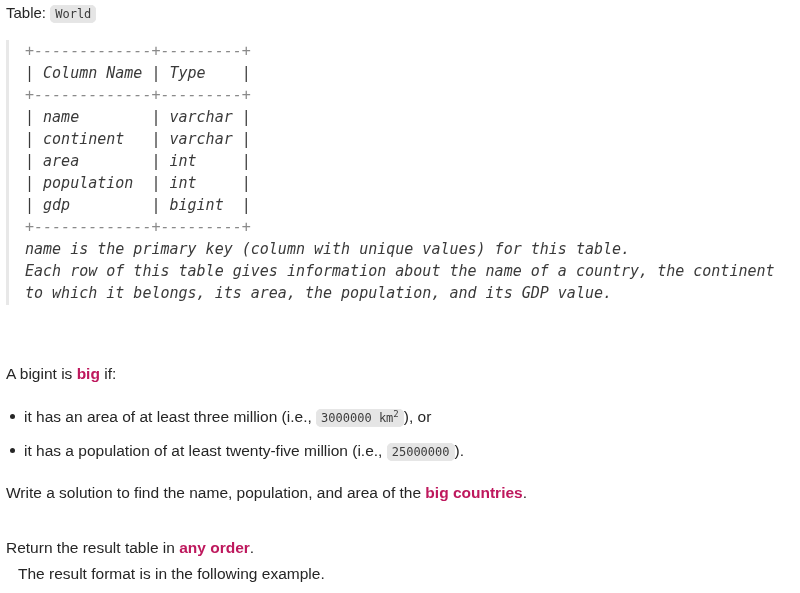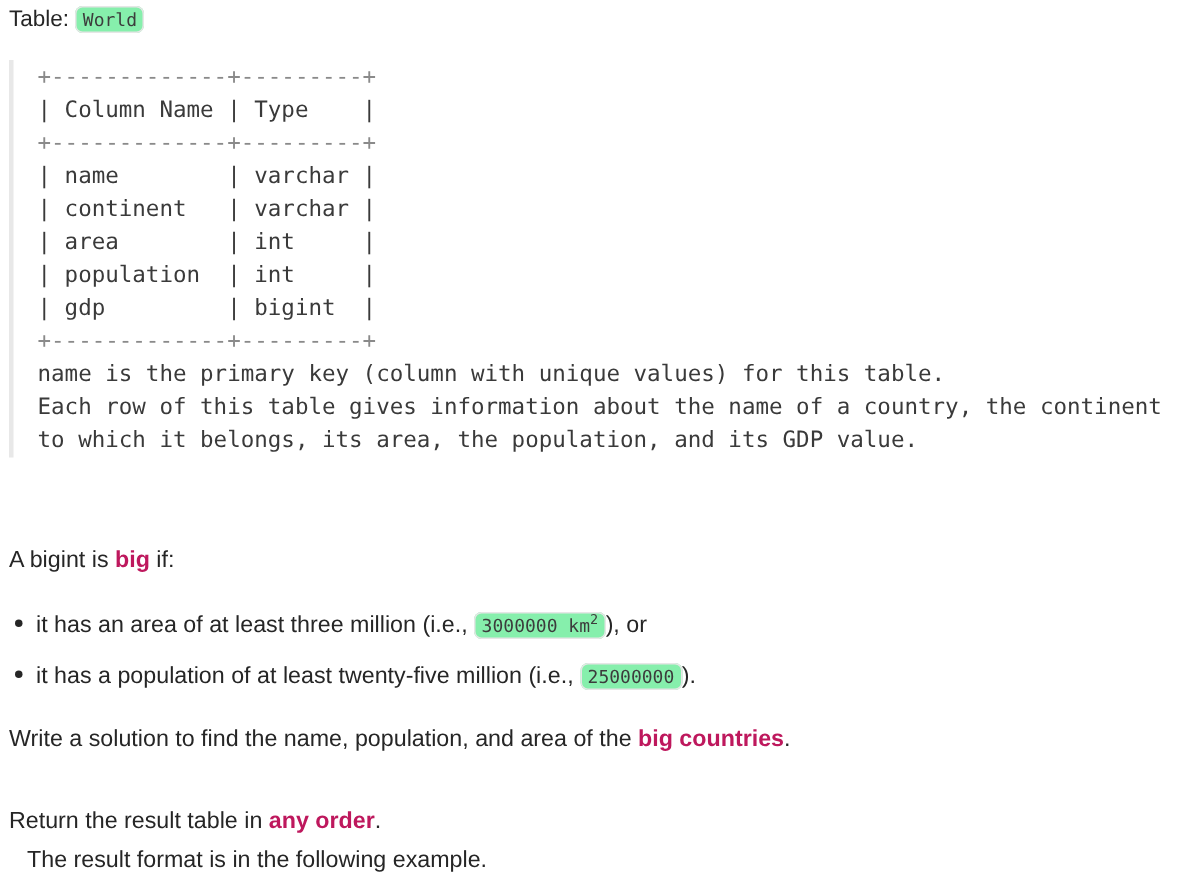--- a/index.html
+++ b/index.html
@@ -19,21 +19,21 @@
     .title-line {
       position: absolute;
       left: 6px;
       top: 2px;
       font-size: 15px;
       line-height: 22px;
     }
     code.inline {
       font-family: "DejaVu Sans Mono", "Liberation Mono", monospace;
       font-size: 12px;
-      background: #86efac;
+      background: #e5e5e5;
       border: 1px solid #e6e6e6;
       border-radius: 5px;
       padding: 1px 4px;
       color: #3c3c3c;
     }
     .pre-block {
       position: absolute;
       left: 6px;
       top: 40px;
       width: 794px;
@@ -43,20 +43,21 @@
     .pre-block pre {
       margin: 0;
       position: absolute;
       left: 16px;
       top: 0px;
       font-family: "DejaVu Sans Mono", "Liberation Mono", monospace;
       font-size: 15px;
       line-height: 22px;
       color: #3a3a3a;
       white-space: pre;
+      font-style: italic;
     }
     .pre-block pre .border {
       color: #8a8a8a;
     }
     .para {
       position: absolute;
       left: 6px;
       font-size: 15.5px;
       line-height: 22px;
       color: #262626;

